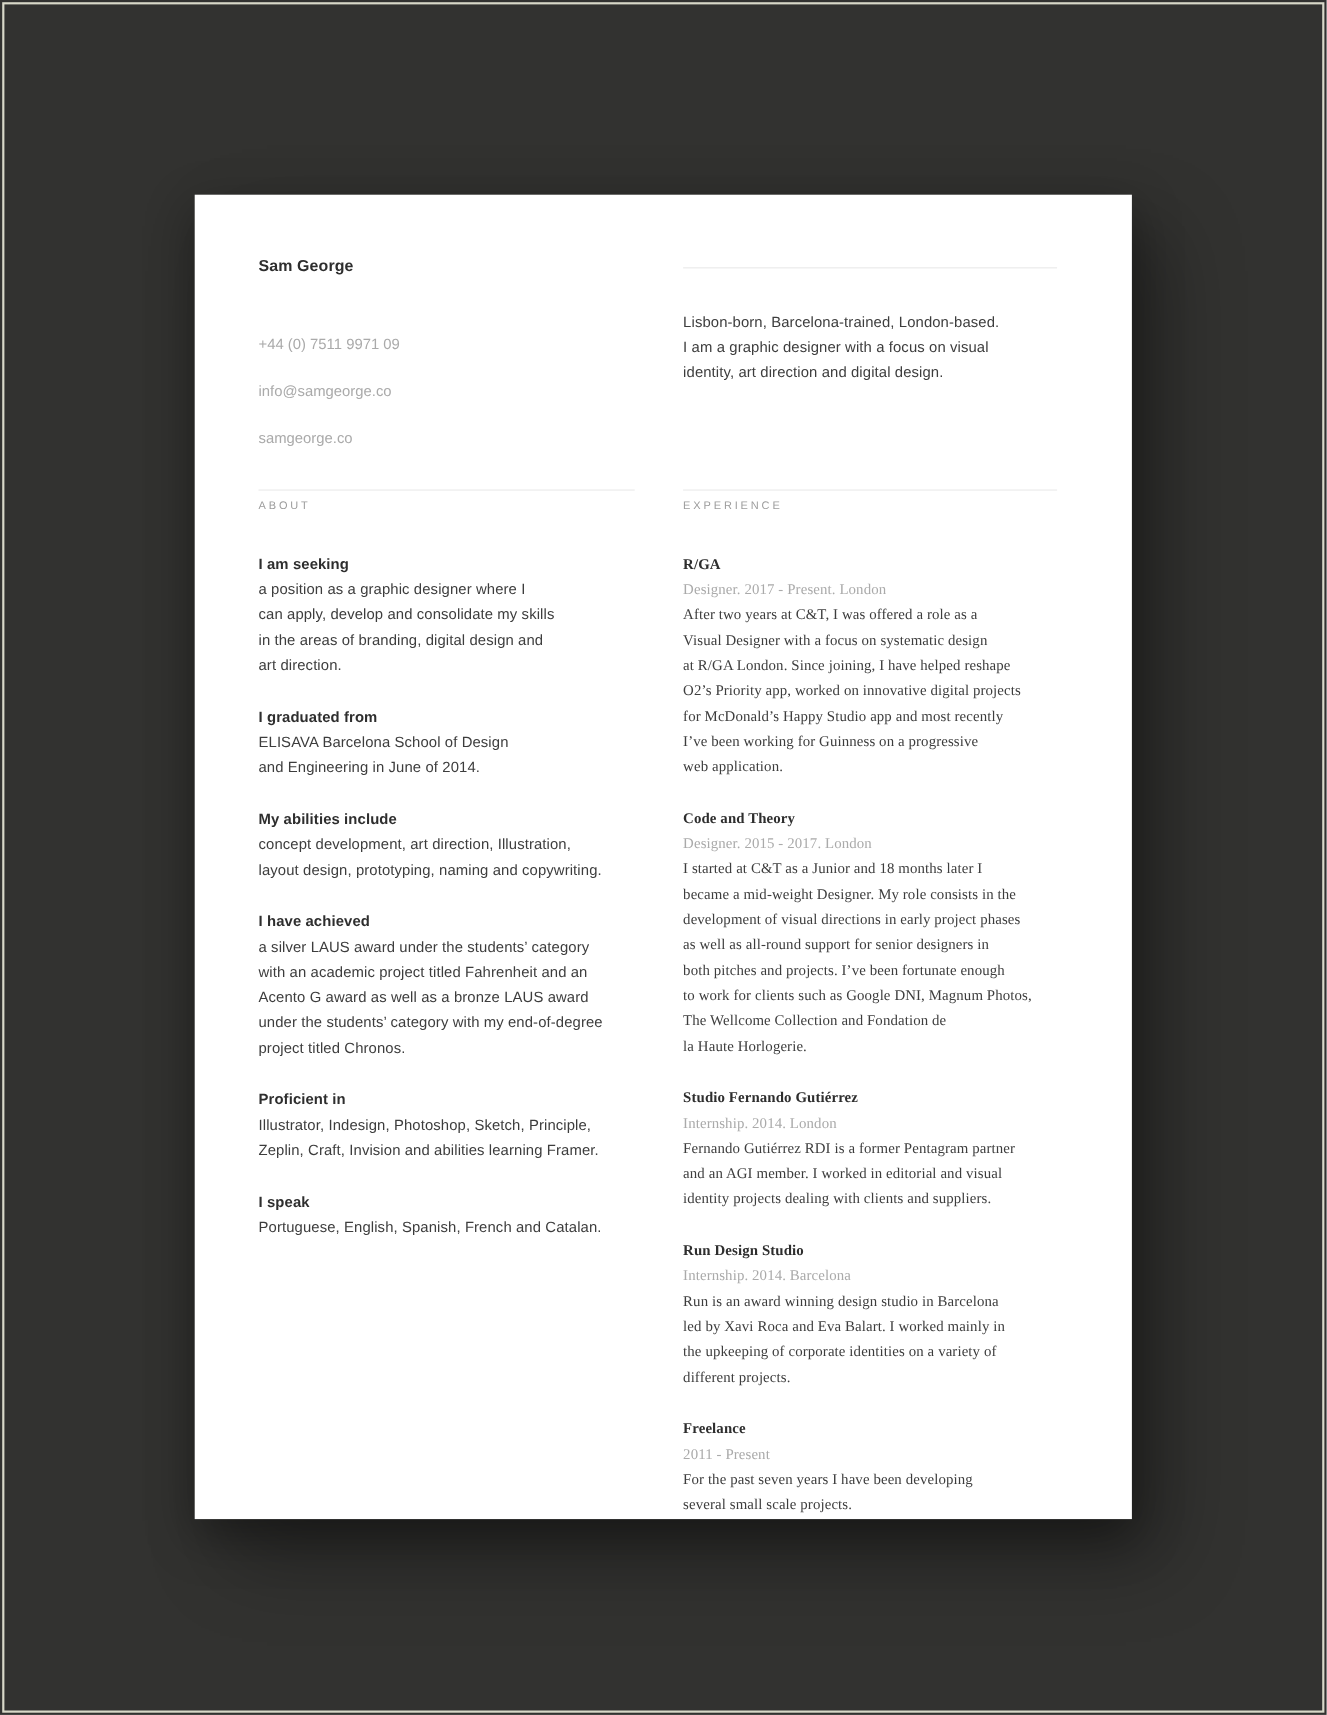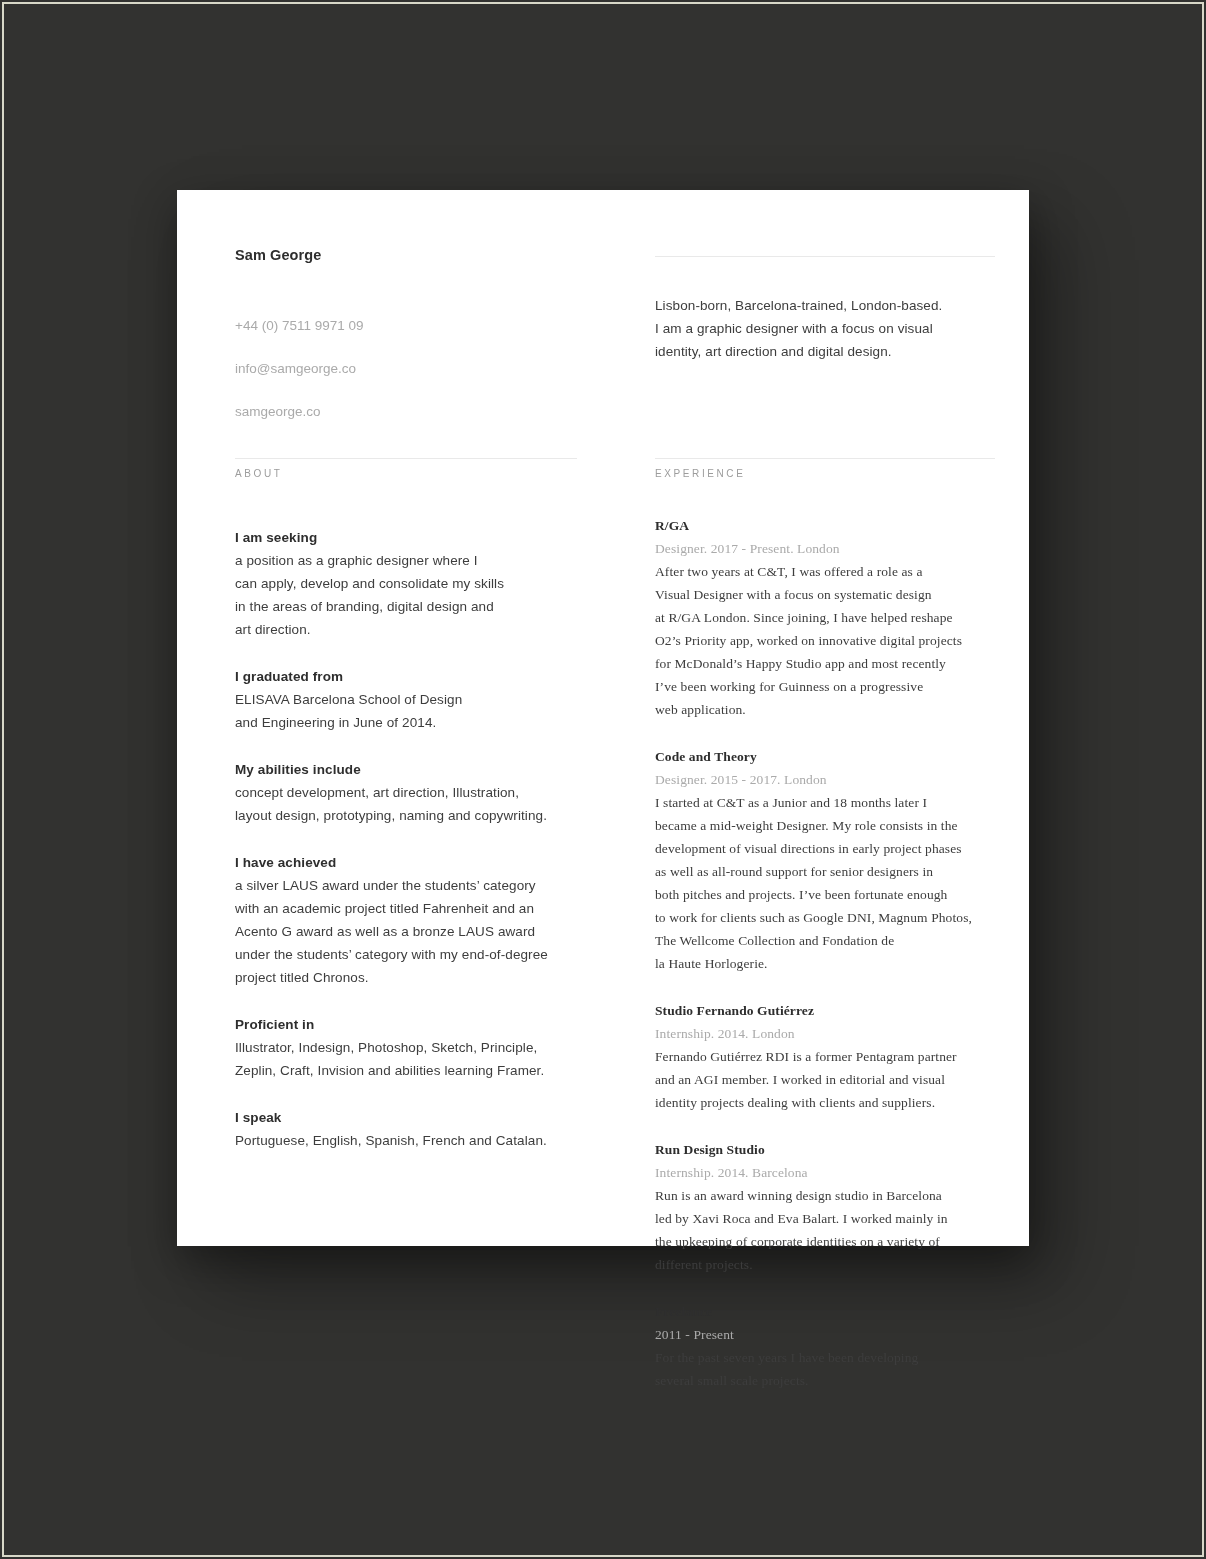--- a/index.html
+++ b/index.html
@@ -16,30 +16,30 @@
   .frame {
     position: absolute;
     inset: 2px;
     border: 2px solid var(--frame-border, #d8d8c8);
     pointer-events: none;
     z-index: 5;
   }
   .page {
     position: absolute;
     left: 177px;
-    top: 190px;
+    top: 177px;
     width: 852px;
-    height: 1056px;
+    height: 1204px;
     background: var(--page-bg, #ffffff);
     box-shadow: 0 15px 40px rgba(0,0,0,0.35), 30px 35px 70px rgba(0,0,0,0.30);
     padding: 56px 68px 0 58px;
   }
   .row { display: flex; }
   .cell-l { width: 342px; margin-right: 44px; flex: none; }
-  .cell-r { width: 340px; flex: none; margin-left: 34px; }
+  .cell-r { width: 340px; flex: none; }
 
   .name {
     font-size: 14.5px;
     line-height: 18px;
     font-weight: 700;
     letter-spacing: 0.1px;
     color: var(--text-dark, #2f2f2f);
   }
   .top-divider { margin-top: 10px; }
   .divider {
@@ -62,21 +62,21 @@
   }
   .labels-row { margin-top: 35px; align-items: center; }
   .section-label {
     margin-top: 9px;
     font-size: 10px;
     line-height: 12px;
     letter-spacing: 2.6px;
     color: var(--label-gray, #9e9e9e);
   }
   .content-row { margin-top: 34px; }
-  .sec { margin-bottom: 24px; margin-top: 12px; }
+  .sec { margin-bottom: 24px; }
   .sec-title, .exp-company {
     font-size: 13.5px;
     line-height: 23px;
     font-weight: 700;
     letter-spacing: 0.1px;
     color: var(--text-dark, #2f2f2f);
   }
   .exp-entry { margin-bottom: 24px; font-family: Liberation Serif, serif; }
   .exp-meta {
     font-size: 13.5px;

